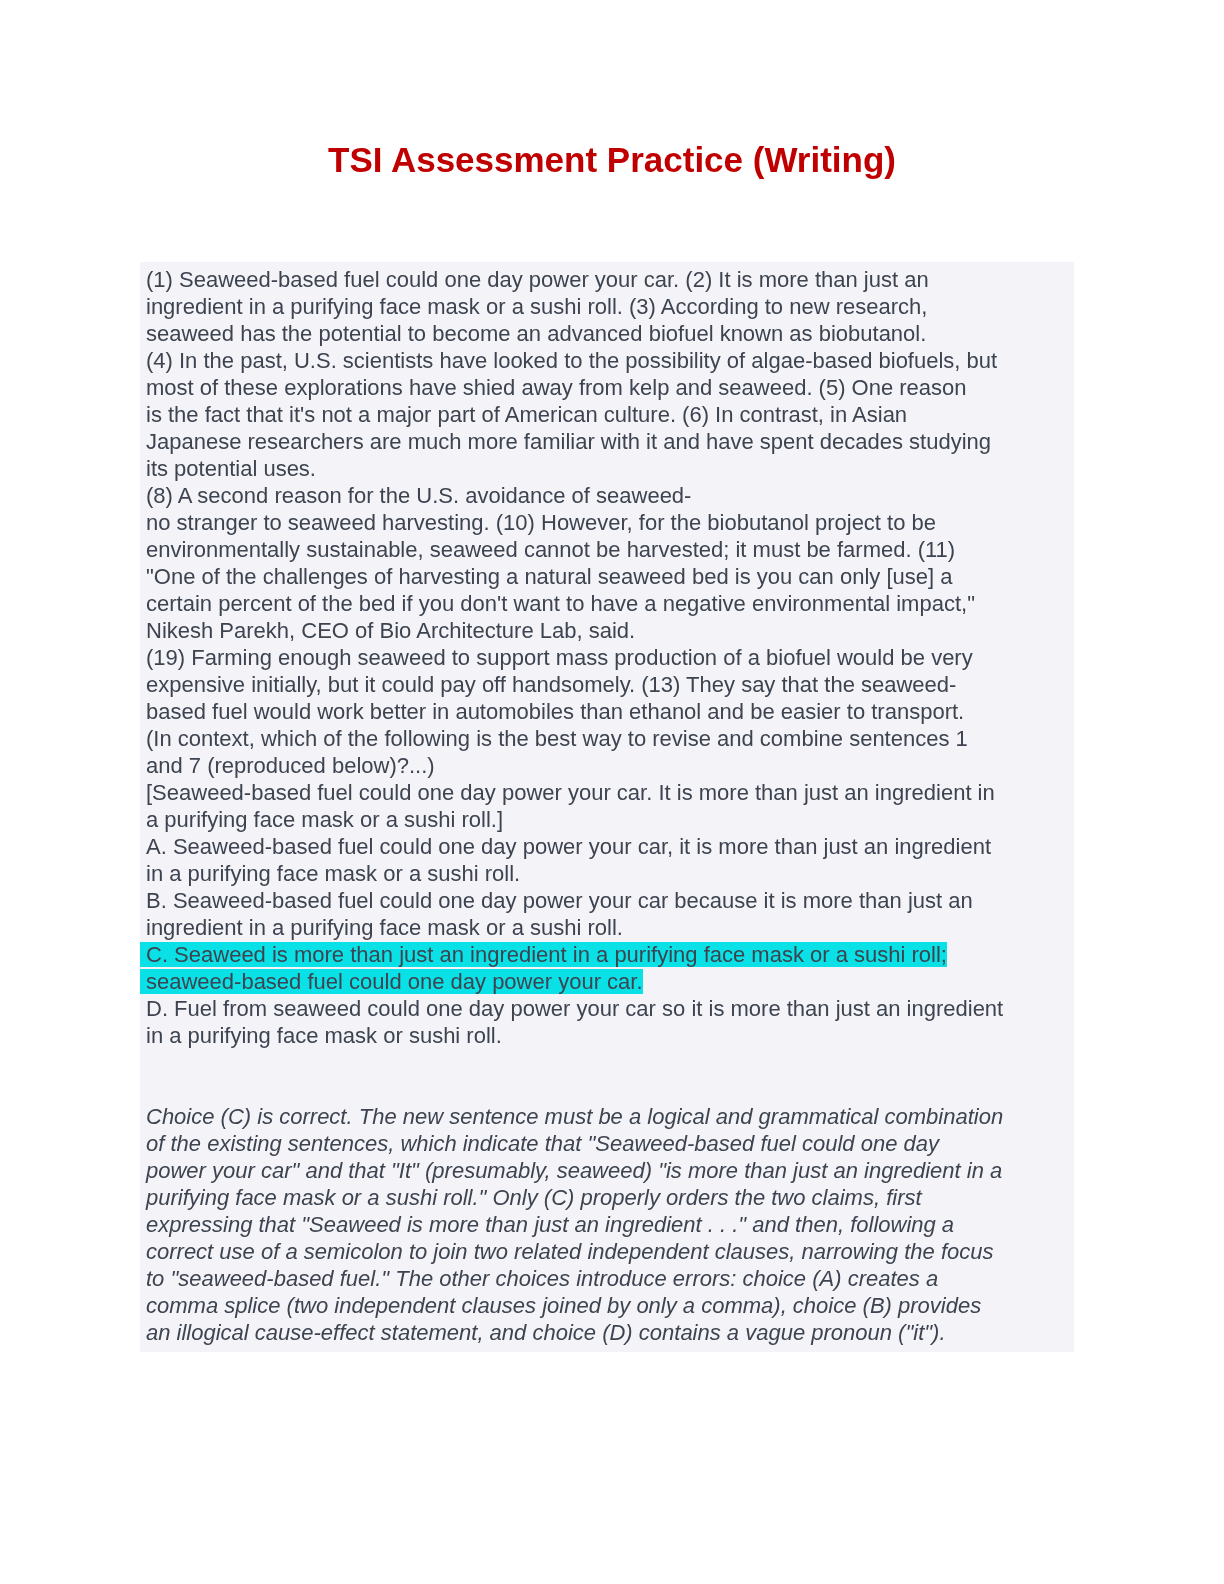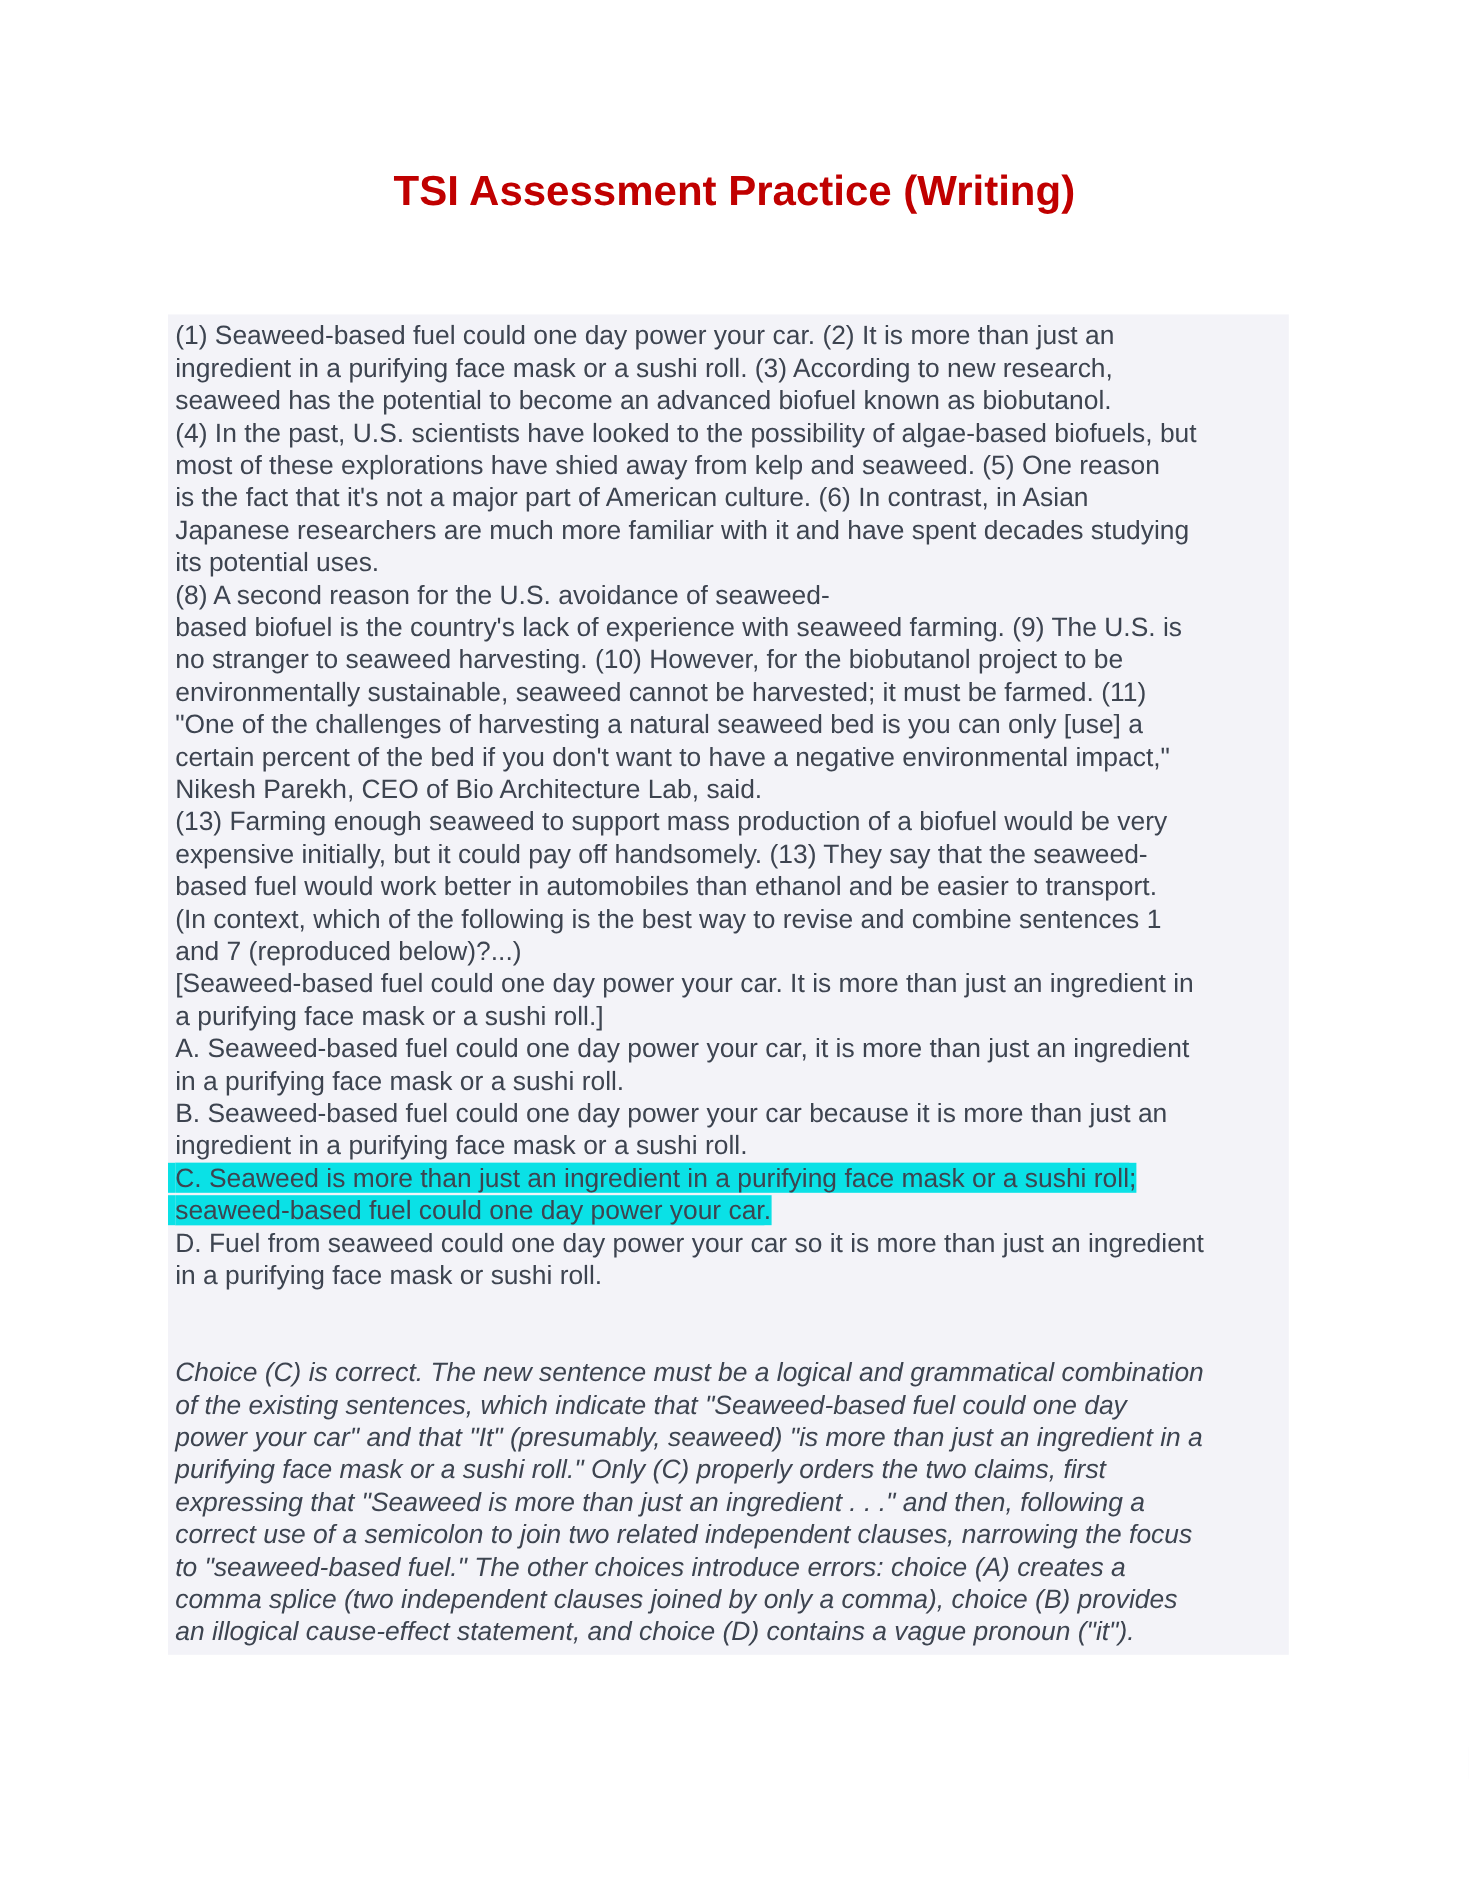--- a/index.html
+++ b/index.html
@@ -61,27 +61,26 @@
   <div class="content-block">
       <div class="line"><span class="t">(1) Seaweed-based fuel could one day power your car. (2) It is more than just an</span></div>
       <div class="line"><span class="t">ingredient in a purifying face mask or a sushi roll. (3) According to new research,</span></div>
       <div class="line"><span class="t">seaweed has the potential to become an advanced biofuel known as biobutanol.</span></div>
       <div class="line"><span class="t">(4) In the past, U.S. scientists have looked to the possibility of algae-based biofuels, but</span></div>
       <div class="line"><span class="t">most of these explorations have shied away from kelp and seaweed. (5) One reason</span></div>
       <div class="line"><span class="t">is the fact that it's not a major part of American culture. (6) In contrast, in Asian</span></div>
       <div class="line"><span class="t">Japanese researchers are much more familiar with it and have spent decades studying</span></div>
       <div class="line"><span class="t">its potential uses.</span></div>
       <div class="line"><span class="t">(8) A second reason for the U.S. avoidance of seaweed-</span></div>
-      <div class="line"><span class="t">based biofuel is the country's lack of experience with seaweed farming. (9) The U.S. is</span></div>
       <div class="line"><span class="t">no stranger to seaweed harvesting. (10) However, for the biobutanol project to be</span></div>
       <div class="line"><span class="t">environmentally sustainable, seaweed cannot be harvested; it must be farmed. (11)</span></div>
       <div class="line"><span class="t">"One of the challenges of harvesting a natural seaweed bed is you can only [use] a</span></div>
       <div class="line"><span class="t">certain percent of the bed if you don't want to have a negative environmental impact,"</span></div>
       <div class="line"><span class="t">Nikesh Parekh, CEO of Bio Architecture Lab, said.</span></div>
-      <div class="line"><span class="t">(13) Farming enough seaweed to support mass production of a biofuel would be very</span></div>
+      <div class="line"><span class="t">(19) Farming enough seaweed to support mass production of a biofuel would be very</span></div>
       <div class="line"><span class="t">expensive initially, but it could pay off handsomely. (13) They say that the seaweed-</span></div>
       <div class="line"><span class="t">based fuel would work better in automobiles than ethanol and be easier to transport.</span></div>
       <div class="line"><span class="t">(In context, which of the following is the best way to revise and combine sentences 1</span></div>
       <div class="line"><span class="t">and 7 (reproduced below)?...)</span></div>
       <div class="line"><span class="t">[Seaweed-based fuel could one day power your car. It is more than just an ingredient in</span></div>
       <div class="line"><span class="t">a purifying face mask or a sushi roll.]</span></div>
       <div class="line"><span class="t">A. Seaweed-based fuel could one day power your car, it is more than just an ingredient</span></div>
       <div class="line"><span class="t">in a purifying face mask or a sushi roll.</span></div>
       <div class="line"><span class="t">B. Seaweed-based fuel could one day power your car because it is more than just an</span></div>
       <div class="line"><span class="t">ingredient in a purifying face mask or a sushi roll.</span></div>

